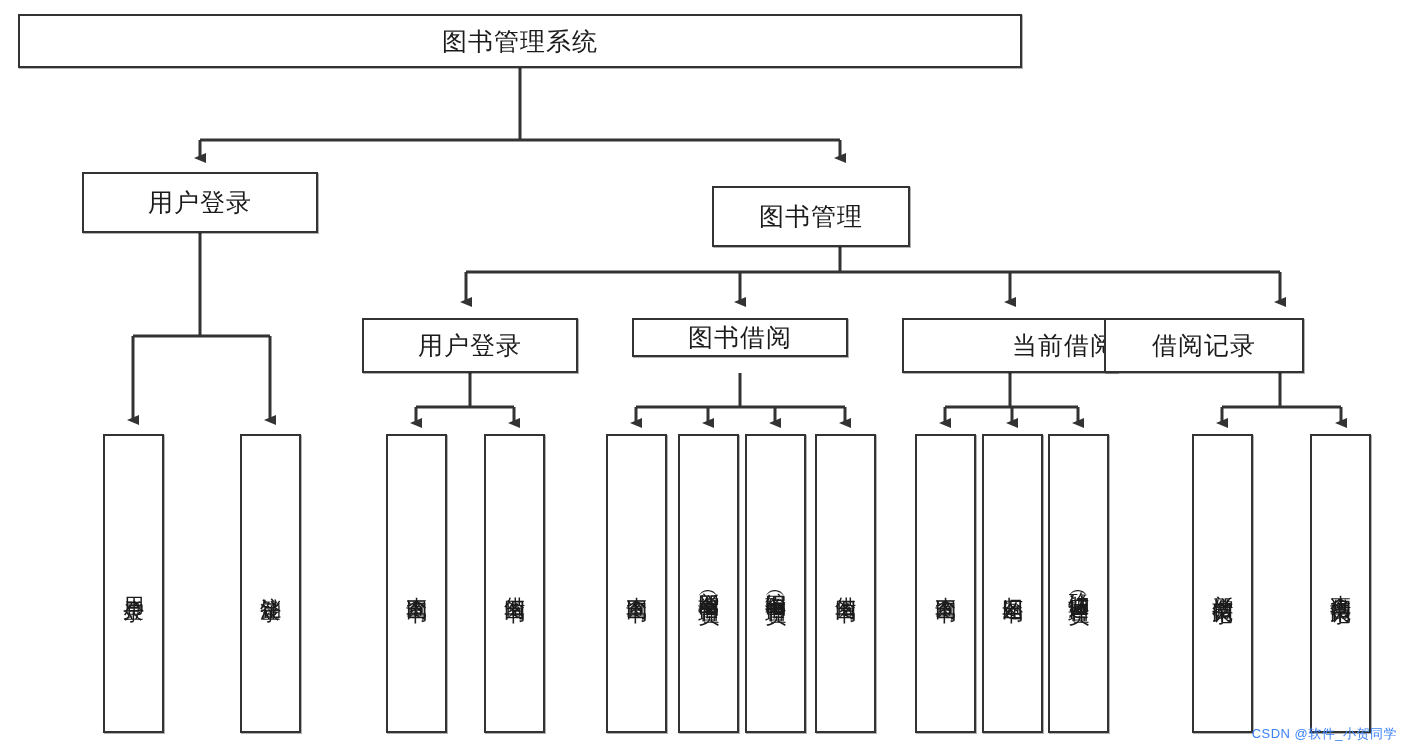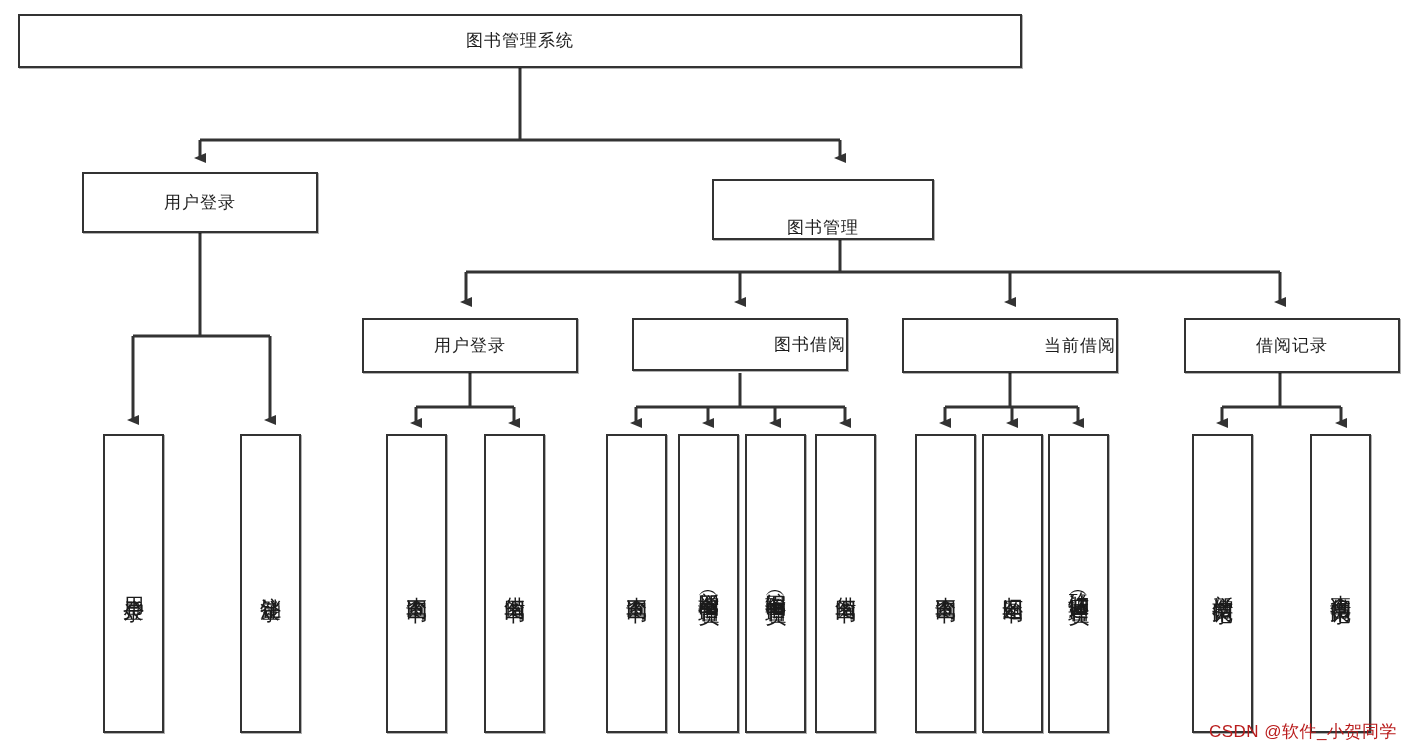--- a/index.html
+++ b/index.html
@@ -31,21 +31,21 @@
     border: 2px solid #333333;
     background: #ffffff;
     display: flex;
     align-items: center;
     justify-content: center;
     color: #1b1b1b;
     text-align: center;
     box-shadow: 1px 1px 0 rgba(0,0,0,0.30);
   }
   .node.horiz {
-    font-size: 17px;
+    font-size: 25px;
     line-height: 1.15;
     letter-spacing: 1px;
   }
   .node.vert {
     writing-mode: vertical-rl;
     text-orientation: upright;
     font-size: 21px;
     line-height: 1.25;
     letter-spacing: 2px;
     padding: 6px 0;
@@ -55,22 +55,22 @@
   .node.vert > span {
     writing-mode: vertical-rl;
     text-orientation: upright;
     display: block;
     max-height: 100%;
   }
   .watermark {
     position: absolute;
     right: 8px;
     bottom: 4px;
-    font-size: 17px;
-    color: #b91c1c;
+    font-size: 13px;
+    color: #3b82f6;
     letter-spacing: 0.5px;
     white-space: nowrap;
   }
 </style>
 </head>
 <body>
 
 <div id="canvas">
 
   <svg class="wires" viewBox="0 0 1405 747">
@@ -123,34 +123,34 @@
     </g>
   </svg>
 
   <div class="node horiz" style="left:18px; top:14px; width:1004px; height:54px;">
     <span>图书管理系统</span>
   </div>
 
   <div class="node horiz" style="left:82px; top:172px; width:236px; height:61px;">
     <span>用户登录</span>
   </div>
-  <div class="node horiz" style="left:712px; top:179px; width:222px; height:61px;align-items:flex-end;">
+  <div class="node horiz" style="left:712px; top:186px; width:198px; height:61px;">
     <span>图书管理</span>
   </div>
 
   <div class="node horiz" style="left:362px; top:318px; width:216px; height:55px;">
     <span>用户登录</span>
   </div>
-  <div class="node horiz" style="left:632px; top:318px; width:216px; height:53px;justify-content:flex-end;">
+  <div class="node horiz" style="left:632px; top:318px; width:216px; height:39px;">
     <span>图书借阅</span>
   </div>
   <div class="node horiz" style="left:902px; top:318px; width:216px; height:55px;justify-content:flex-end;">
     <span>当前借阅</span>
   </div>
-  <div class="node horiz" style="left:1184px; top:318px; width:216px; height:55px;">
+  <div class="node horiz" style="left:1104px; top:318px; width:200px; height:55px;">
     <span>借阅记录</span>
   </div>
 
   <div class="node vert" style="left:103px; top:434px; width:61px; height:299px;">
     <span>用户登录</span>
   </div>
   <div class="node vert" style="left:240px; top:434px; width:61px; height:299px;">
     <span>注销登录</span>
   </div>
 

